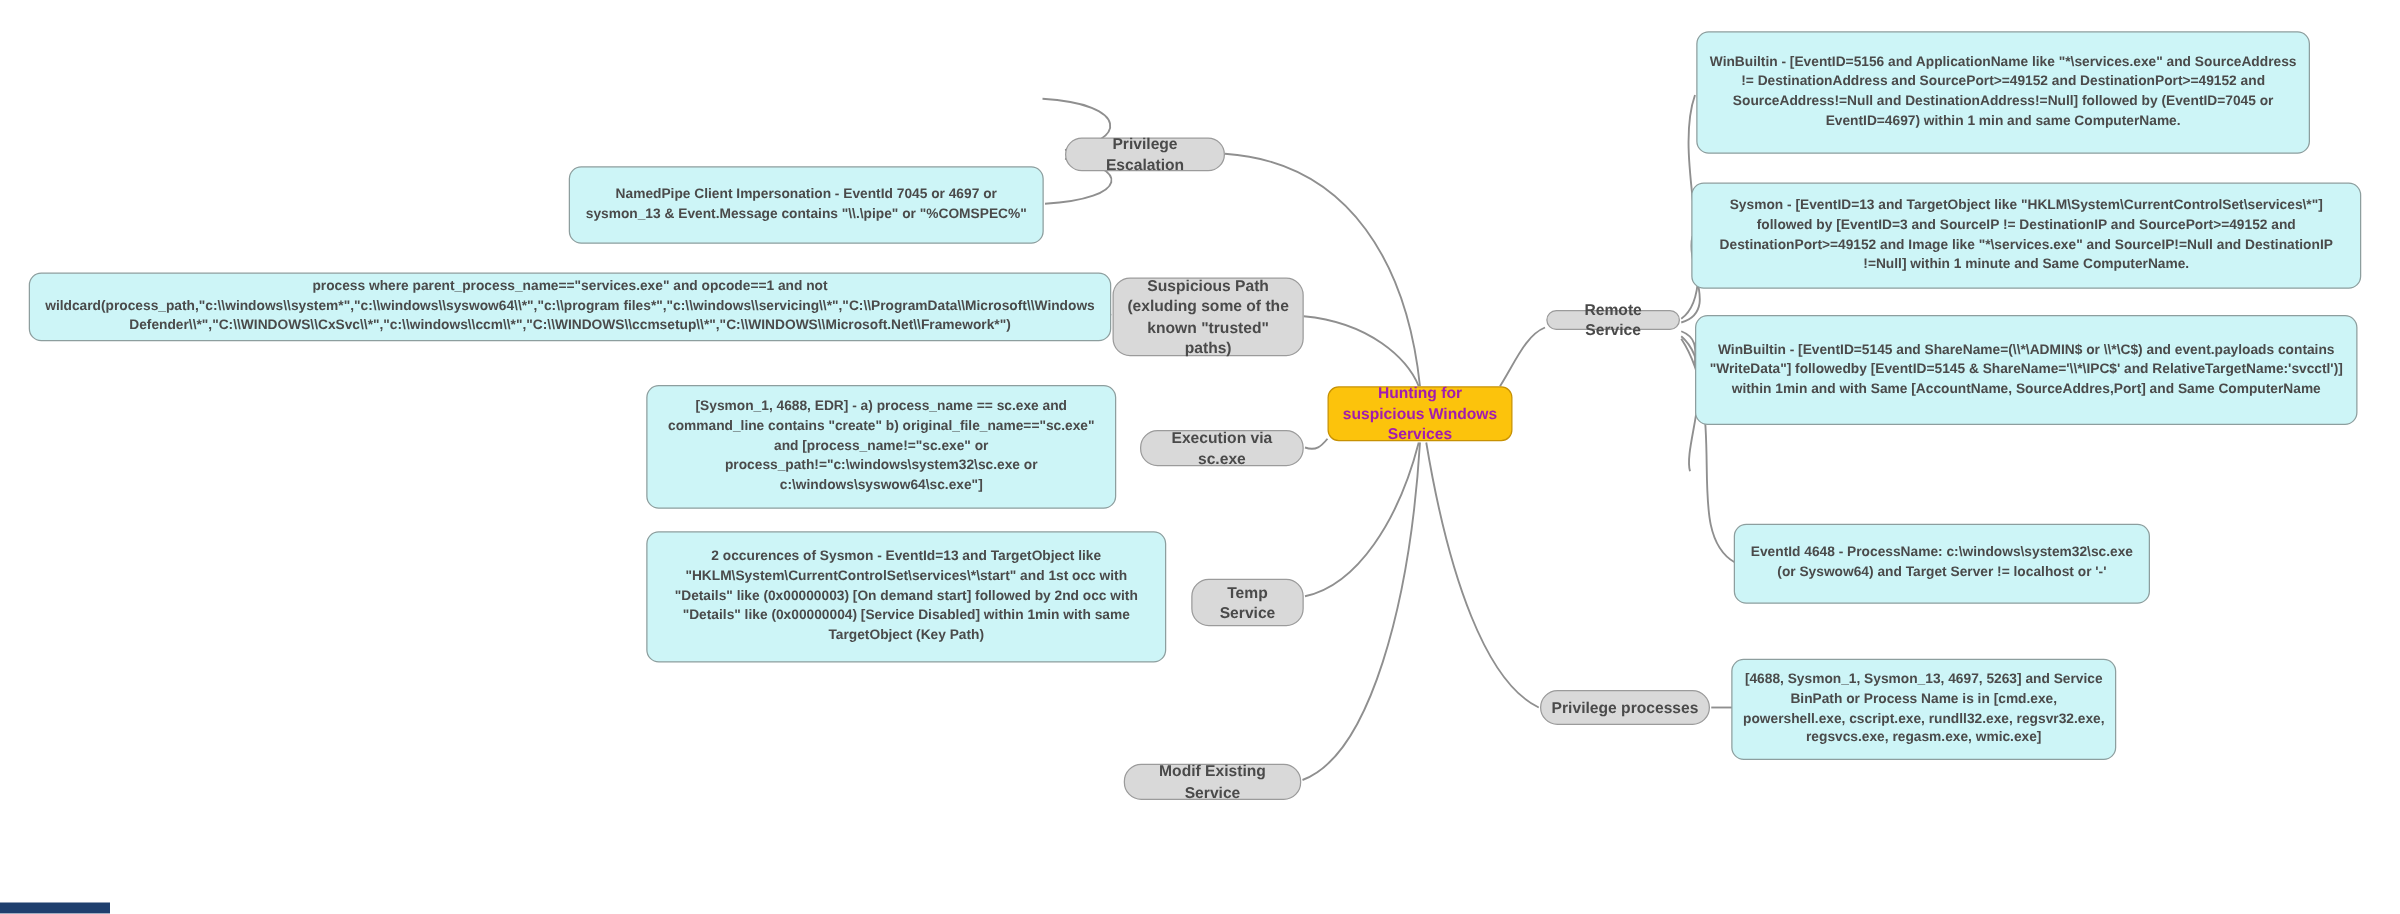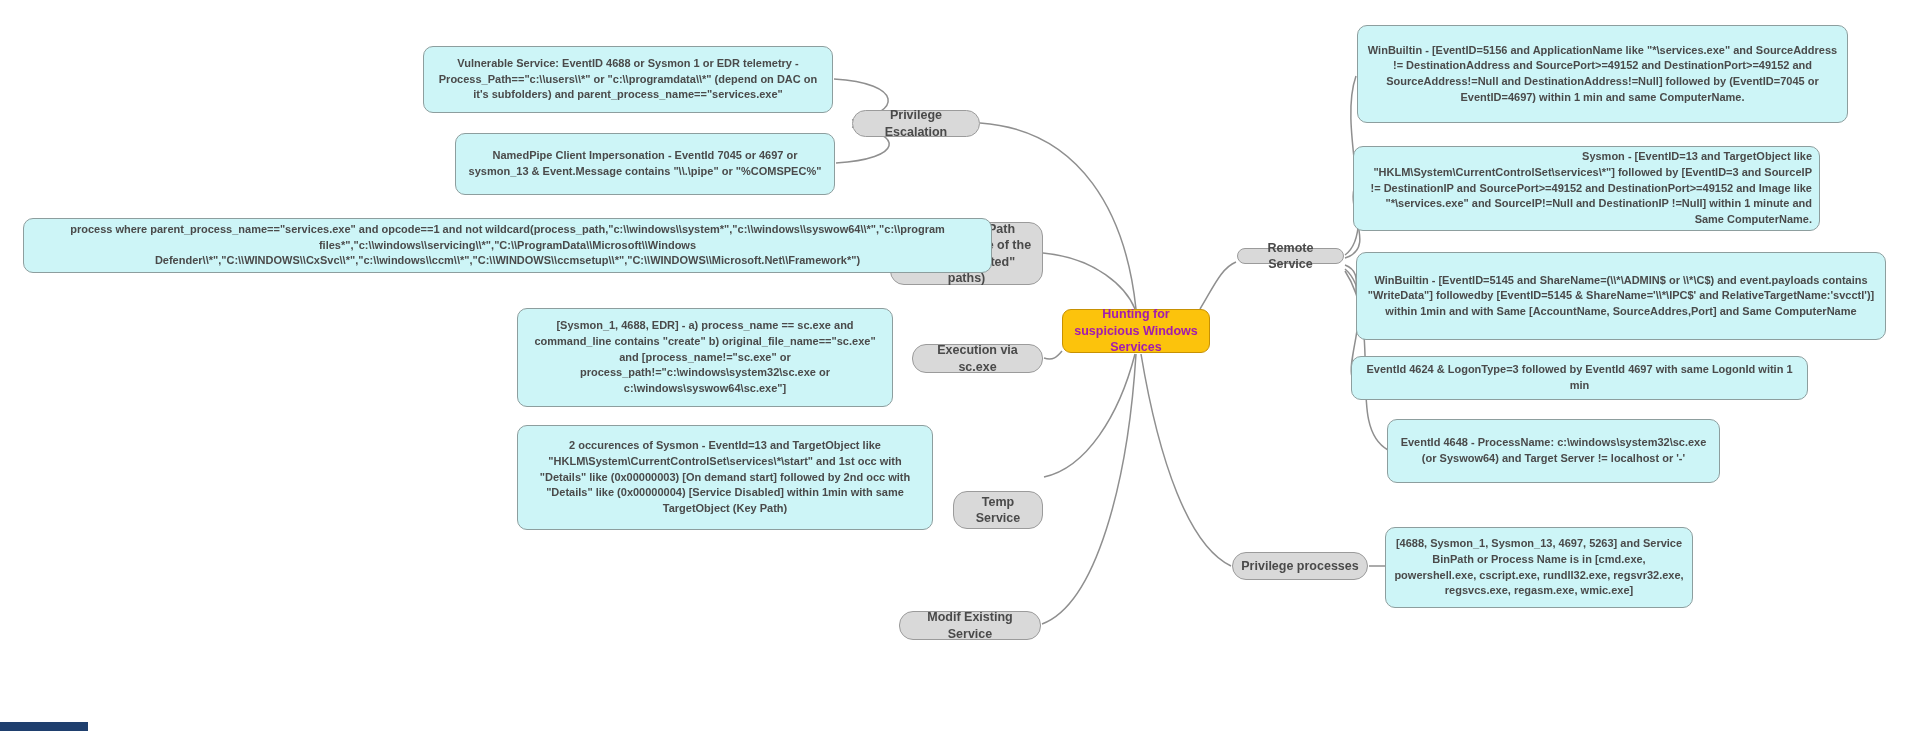--- a/index.html
+++ b/index.html
@@ -26,35 +26,35 @@
     background:#d9d9d9;border-color:#9b9b9b;border-radius:14px;
     font-size:12.5px;line-height:1.3;padding:2px 8px;
   }
   .center-node{
     background:#fcc30c;border-color:#c79102;border-radius:9px;
     font-size:12.5px;line-height:1.35;padding:2px 6px;color:#a21caf;
   }
   
   #n-vuln   {left:423px;  top:46px;  width:410px; height:67px;}
   #n-pipe   {left:455px;  top:133px; width:380px; height:62px;}
-  #n-path-q {left:23px;   top:218px; width:969px; height:55px;align-items:flex-end;}
+  #n-path-q {left:23px;   top:218px; width:866px; height:55px;align-items:flex-end;}
   #n-exec-d {left:517px;  top:308px; width:376px; height:99px;}
   #n-temp-d {left:517px;  top:425px; width:416px; height:105px;}
   #n-modif-d{left:727px;  top:550px; width:153px; height:152px;}
   #n-rem1   {left:1357px; top:25px;  width:491px; height:98px;}
-  #n-rem2   {left:1353px; top:146px; width:467px; height:85px;text-align:right;}
+  #n-rem2   {left:1353px; top:146px; width:536px; height:85px;}
   #n-rem3   {left:1356px; top:252px; width:530px; height:88px;}
   #n-rem4   {left:1351px; top:356px; width:457px; height:44px;}
   #n-rem5   {left:1387px; top:419px; width:333px; height:64px;}
   #n-susp-d {left:1385px; top:527px; width:308px; height:81px;}
   
   #b-pe  {left:852px;  top:110px; width:128px; height:27px;}
   #b-sp  {left:890px;  top:222px; width:153px; height:63px;}
   #b-ex  {left:912px;  top:344px; width:131px; height:29px;}
-  #b-ts  {left:953px;  top:463px; width:90px;  height:38px;margin-top:28px;}
+  #b-ts  {left:953px;  top:463px; width:90px;  height:38px;}
   #b-me  {left:899px;  top:611px; width:142px; height:29px;}
   #b-rs  {left:1237px; top:248px; width:107px; height:16px;}
   #b-sp2 {left:1232px; top:552px; width:136px; height:28px;}
   
   #n-center{left:1062px; top:309px; width:148px; height:44px;}
   
   #corner-fragment{
     position:absolute;left:0;top:722px;width:88px;height:9px;
     background:#1f3f6e;z-index:2;
   }
@@ -102,23 +102,20 @@
   <div class="node branch" id="b-me">
     <span>Modif Existing Service</span>
   </div>
   <div class="node branch" id="b-rs">
     <span>Remote Service</span>
   </div>
   <div class="node branch" id="b-sp2">
     <span>Privilege processes</span>
   </div>
 
-  <div class="node leaf" id="n-vuln">
-    <span>Vulnerable Service: EventID 4688 or Sysmon 1 or EDR telemetry - Process_Path=="c:\\users\\*" or "c:\\programdata\\*" (depend on DAC on it's subfolders) and parent_process_name=="services.exe"</span>
-  </div>
   <div class="node leaf" id="n-pipe">
     <span>NamedPipe Client Impersonation - EventId 7045 or 4697 or sysmon_13 &amp; Event.Message contains "\\.\pipe" or "%COMSPEC%"</span>
   </div>
   <div class="node leaf" id="n-path-q">
     <span>process where parent_process_name=="services.exe" and opcode==1 and not wildcard(process_path,"c:\\windows\\system*","c:\\windows\\syswow64\\*","c:\\program files*","c:\\windows\\servicing\\*","C:\\ProgramData\\Microsoft\\Windows Defender\\*","C:\\WINDOWS\\CxSvc\\*","c:\\windows\\ccm\\*","C:\\WINDOWS\\ccmsetup\\*","C:\\WINDOWS\\Microsoft.Net\\Framework*")</span>
   </div>
   <div class="node leaf" id="n-exec-d">
     <span>[Sysmon_1, 4688, EDR] - a) process_name == sc.exe and command_line contains "create" b) original_file_name=="sc.exe" and [process_name!="sc.exe" or process_path!="c:\windows\system32\sc.exe or c:\windows\syswow64\sc.exe"]</span>
   </div>
   <div class="node leaf" id="n-temp-d">
@@ -126,23 +123,20 @@
   </div>
   <div class="node leaf" id="n-rem1">
     <span>WinBuiltin - [EventID=5156 and ApplicationName like "*\services.exe" and SourceAddress != DestinationAddress and SourcePort&gt;=49152 and DestinationPort&gt;=49152 and SourceAddress!=Null and DestinationAddress!=Null] followed by (EventID=7045 or EventID=4697) within 1 min and same ComputerName.</span>
   </div>
   <div class="node leaf" id="n-rem2">
     <span>Sysmon - [EventID=13 and TargetObject like "HKLM\System\CurrentControlSet\services\*"] followed by [EventID=3 and SourceIP != DestinationIP and SourcePort&gt;=49152 and DestinationPort&gt;=49152 and Image like "*\services.exe" and SourceIP!=Null and DestinationIP !=Null] within 1 minute and Same ComputerName.</span>
   </div>
   <div class="node leaf" id="n-rem3">
     <span>WinBuiltin - [EventID=5145 and ShareName=(\\*\ADMIN$ or \\*\C$) and event.payloads contains "WriteData"] followedby [EventID=5145 &amp; ShareName='\\*\IPC$' and RelativeTargetName:'svcctl')] within 1min and with Same [AccountName, SourceAddres,Port] and Same ComputerName</span>
   </div>
-  <div class="node leaf" id="n-rem4">
-    <span>EventId 4624 &amp; LogonType=3 followed by EventId 4697 with same LogonId witin 1 min</span>
-  </div>
   <div class="node leaf" id="n-rem5">
     <span>EventId 4648 - ProcessName: c:\windows\system32\sc.exe (or Syswow64) and Target Server != localhost or '-'</span>
   </div>
   <div class="node leaf" id="n-susp-d">
     <span>[4688, Sysmon_1, Sysmon_13, 4697, 5263] and Service BinPath  or Process Name  is in [cmd.exe, powershell.exe, cscript.exe, rundll32.exe, regsvr32.exe, regsvcs.exe, regasm.exe, wmic.exe]</span>
   </div>
 
   <div id="corner-fragment"></div>
 </div>
 

